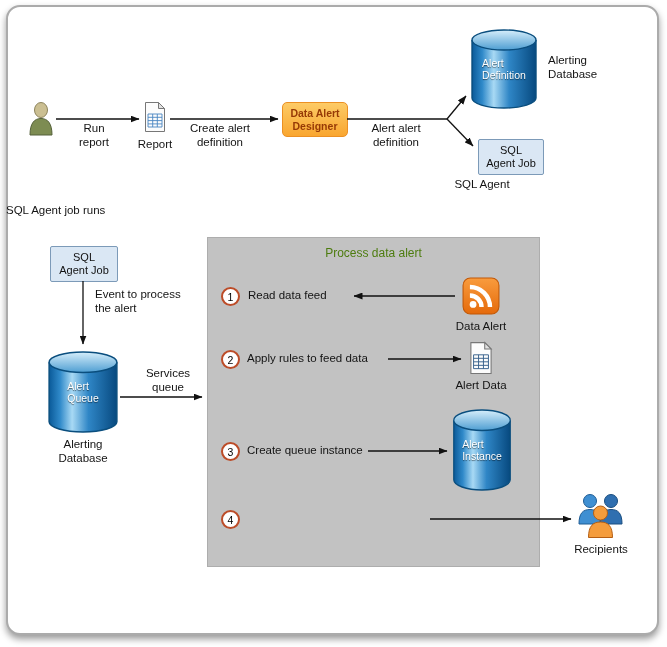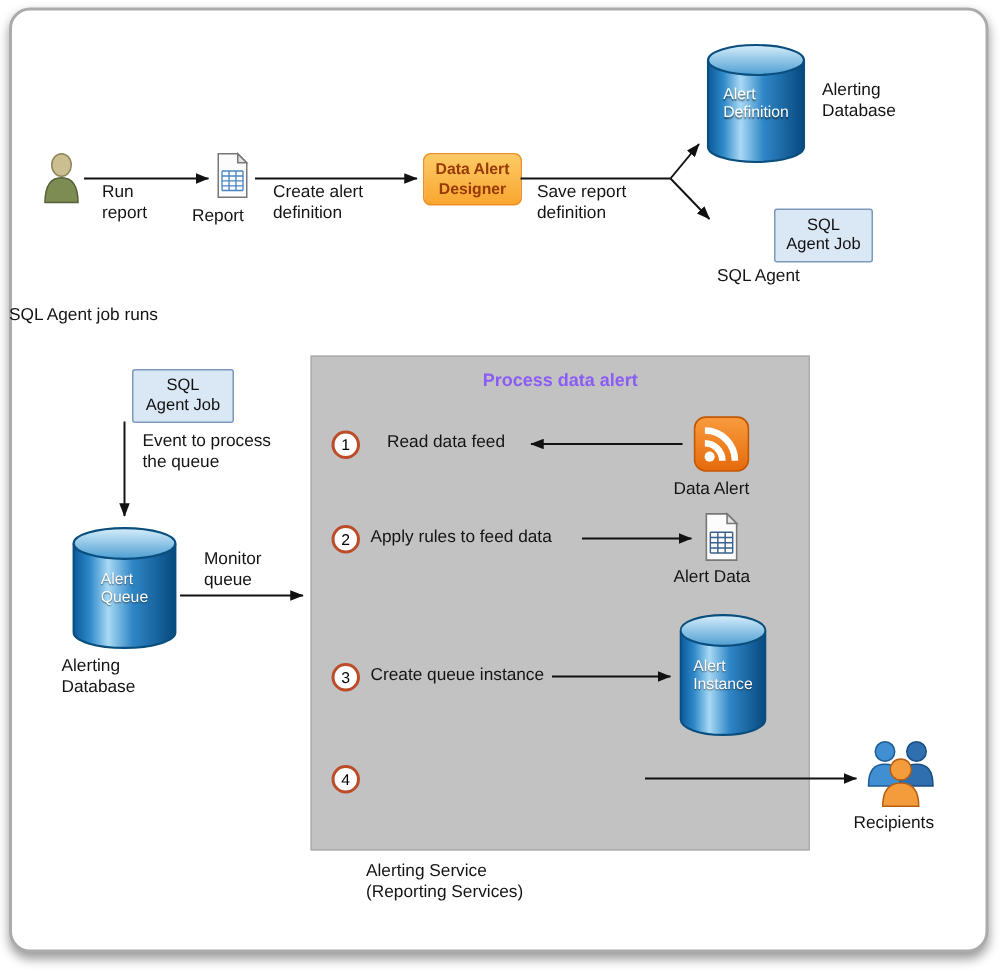--- a/index.html
+++ b/index.html
@@ -3,35 +3,35 @@
 <meta charset="utf-8">
 <style>
   html,body{margin:0;padding:0;background:#fff;}
   #page{position:relative;width:667px;height:647px;background:#fff;
         font-family:"Liberation Sans","DejaVu Sans",sans-serif;overflow:hidden;}
   #frame{position:absolute;left:6px;top:5px;width:649px;height:626px;
          border:2px solid #ABABAB;border-radius:14px;background:#fff;
          box-shadow:0 4px 7px rgba(0,0,0,0.40);}
   .abs{position:absolute;}
   .lbl{position:absolute;font-size:11.5px;line-height:13.5px;color:#141414;white-space:pre-line;}
-  .ctr{text-align:left;}
+  .ctr{text-align:center;}
   .node-box{position:absolute;background:#DAE7F4;border:1px solid #7C9AB8;border-radius:2px;
             display:flex;align-items:center;justify-content:center;text-align:center;
-            font-size:11px;line-height:13px;color:#111;white-space:pre-line;margin-left:38px;}
+            font-size:11px;line-height:13px;color:#111;white-space:pre-line;}
   .designer{position:absolute;left:282px;top:102px;width:64px;height:33px;
             background:linear-gradient(#FDCB66,#F9A630);border:1px solid #EC9023;border-radius:5px;
             display:flex;align-items:center;justify-content:center;text-align:center;
             font-size:10.5px;line-height:12.5px;color:#973A06;font-weight:bold;white-space:pre-line;}
   .cyl-text{position:absolute;display:flex;align-items:center;justify-content:center;text-align:left;
             color:#fff;font-size:10.5px;line-height:12.5px;white-space:pre-line;
             text-shadow:0 1px 1px rgba(0,0,0,0.55);}
   .process-box{position:absolute;left:207px;top:237px;width:333px;height:330px;
                background:#C2C2C2;border:1px solid #ADADAD;box-sizing:border-box;}
   .process-title{position:absolute;left:207px;top:246px;width:333px;text-align:center;
-                 font-size:12px;font-weight:bold;color:#8b5cf6;}
+                 font-size:12px;font-weight:normal;color:#4d7c0f;}
   .step-badge{position:absolute;width:15px;height:15px;border-radius:50%;background:#fff;
               border:2px solid #BC4C28;display:flex;align-items:center;justify-content:center;
               font-size:10.5px;color:#000;}
 </style>
 </head>
 <body>
 
 <div id="page">
   <div id="frame"></div>
 
@@ -73,64 +73,64 @@
   </svg>
 
   <div class="lbl ctr" style="left:128px;top:138px;width:54px">Report</div>
 
   <div class="lbl ctr" style="left:182px;top:122px;width:76px">Create alert
 definition</div>
 
   <div class="designer">Data Alert
 Designer</div>
 
-  <div class="lbl ctr" style="left:358px;top:122px;width:76px">Save report
+  <div class="lbl ctr" style="left:358px;top:122px;width:76px">Alert alert
 definition</div>
 
   <svg class="abs" style="left:470px;top:28px" width="68" height="82" viewBox="0 0 68 82">
     <path d="M2,12 V70 C2,75.5 16.3,80 34,80 C51.7,80 66,75.5 66,70 V12" fill="url(#cylBody)" stroke="#0A4E7E" stroke-width="1.4"></path>
     <ellipse cx="34" cy="12" rx="32" ry="10" fill="url(#cylTop)" stroke="#0A4E7E" stroke-width="1.4"></ellipse>
   </svg>
   <div class="cyl-text" style="left:470px;top:36px;width:68px;height:66px">Alert
 Definition</div>
 
   <div class="lbl" style="left:548px;top:54px;width:62px">Alerting
 Database</div>
 
   <div class="node-box" style="left:478px;top:139px;width:64px;height:34px">SQL
 Agent Job</div>
 
-  <div class="lbl ctr" style="left:478px;top:178px;width:64px">SQL Agent</div>
+  <div class="lbl ctr" style="left:450px;top:178px;width:64px">SQL Agent</div>
 
   <div class="lbl" style="left:6px;top:204px">SQL Agent job runs</div>
 
   <div class="node-box" style="left:50px;top:246px;width:66px;height:34px">SQL
 Agent Job</div>
 
   <div class="lbl" style="left:95px;top:288px;width:120px">Event to process
-the queue</div>
+the alert</div>
 
   <svg class="abs" style="left:47px;top:350px" width="72" height="84" viewBox="0 0 68 82" preserveAspectRatio="none">
     <path d="M2,12 V70 C2,75.5 16.3,80 34,80 C51.7,80 66,75.5 66,70 V12" fill="url(#cylBody)" stroke="#0A4E7E" stroke-width="1.4"></path>
     <ellipse cx="34" cy="12" rx="32" ry="10" fill="url(#cylTop)" stroke="#0A4E7E" stroke-width="1.4"></ellipse>
   </svg>
   <div class="cyl-text" style="left:47px;top:358px;width:72px;height:68px">Alert
 Queue</div>
 
   <div class="lbl ctr" style="left:41px;top:438px;width:84px">Alerting
 Database</div>
 
-  <div class="lbl ctr" style="left:136px;top:367px;width:64px">Monitor
+  <div class="lbl ctr" style="left:136px;top:367px;width:64px">Services
 queue</div>
 
   <div class="process-box"></div>
   <div class="process-title">Process data alert</div>
 
   <div class="step-badge" style="left:221px;top:287px">1</div>
-  <div class="lbl" style="left:258px;top:289px">Read data feed</div>
+  <div class="lbl" style="left:248px;top:289px">Read data feed</div>
   <svg class="abs" style="left:462px;top:277px" width="38" height="38" viewBox="0 0 36 36">
     <rect x="1" y="1" width="34" height="34" rx="7" fill="url(#rssGrad)" stroke="#C25705"></rect>
     <circle cx="10.5" cy="26" r="3.2" fill="#fff"></circle>
     <path d="M7.5,17.5 a11,11 0 0 1 11,11" stroke="#fff" stroke-width="4.2" fill="none"></path>
     <path d="M7.5,9.5 a19,19 0 0 1 19,19" stroke="#fff" stroke-width="4.2" fill="none"></path>
   </svg>
   <div class="lbl ctr" style="left:449px;top:320px;width:64px">Data Alert</div>
 
   <div class="step-badge" style="left:221px;top:350px">2</div>
   <div class="lbl" style="left:247px;top:352px">Apply rules to feed data</div>
@@ -157,22 +157,20 @@
   <svg class="abs" style="left:577px;top:492px" width="48" height="46" viewBox="0 0 48 46">
     <circle cx="13" cy="9" r="6.5" fill="#3F8FD2" stroke="#1F5C94"></circle>
     <path d="M2,32 C2,21 6,17.5 13,17.5 C20,17.5 24,21 24,32 Z" fill="#3F8FD2" stroke="#1F5C94"></path>
     <circle cx="34" cy="9" r="6.5" fill="#2F6FB0" stroke="#1A4E80"></circle>
     <path d="M23,32 C23,21 27,17.5 34,17.5 C41,17.5 45,21 45,32 Z" fill="#2F6FB0" stroke="#1A4E80"></path>
     <circle cx="23.5" cy="21" r="7" fill="#F49C3C" stroke="#B55E12"></circle>
     <path d="M11.5,45.5 C11.5,34 16,30 23.5,30 C31,30 35.5,34 35.5,45.5 Z" fill="#F49C3C" stroke="#B55E12"></path>
   </svg>
   <div class="lbl ctr" style="left:569px;top:543px;width:64px">Recipients</div>
 
-  <div class="lbl ctr" style="left:244px;top:575px;width:260px">Alerting Service
-(Reporting Services)</div>
 
   <svg class="abs" style="left:0;top:0;pointer-events:none" width="667" height="647" viewBox="0 0 667 647">
     <defs>
       <marker id="ah" markerWidth="9" markerHeight="7" refX="8.5" refY="3.5" orient="auto" markerUnits="userSpaceOnUse">
         <path d="M0,0 L9,3.5 L0,7 Z" fill="#111"></path>
       </marker>
     </defs>
     <g stroke="#111" stroke-width="1.3" fill="none">
       <path d="M56,119 H139" marker-end="url(#ah)"></path>
       <path d="M170,119 H278" marker-end="url(#ah)"></path>

